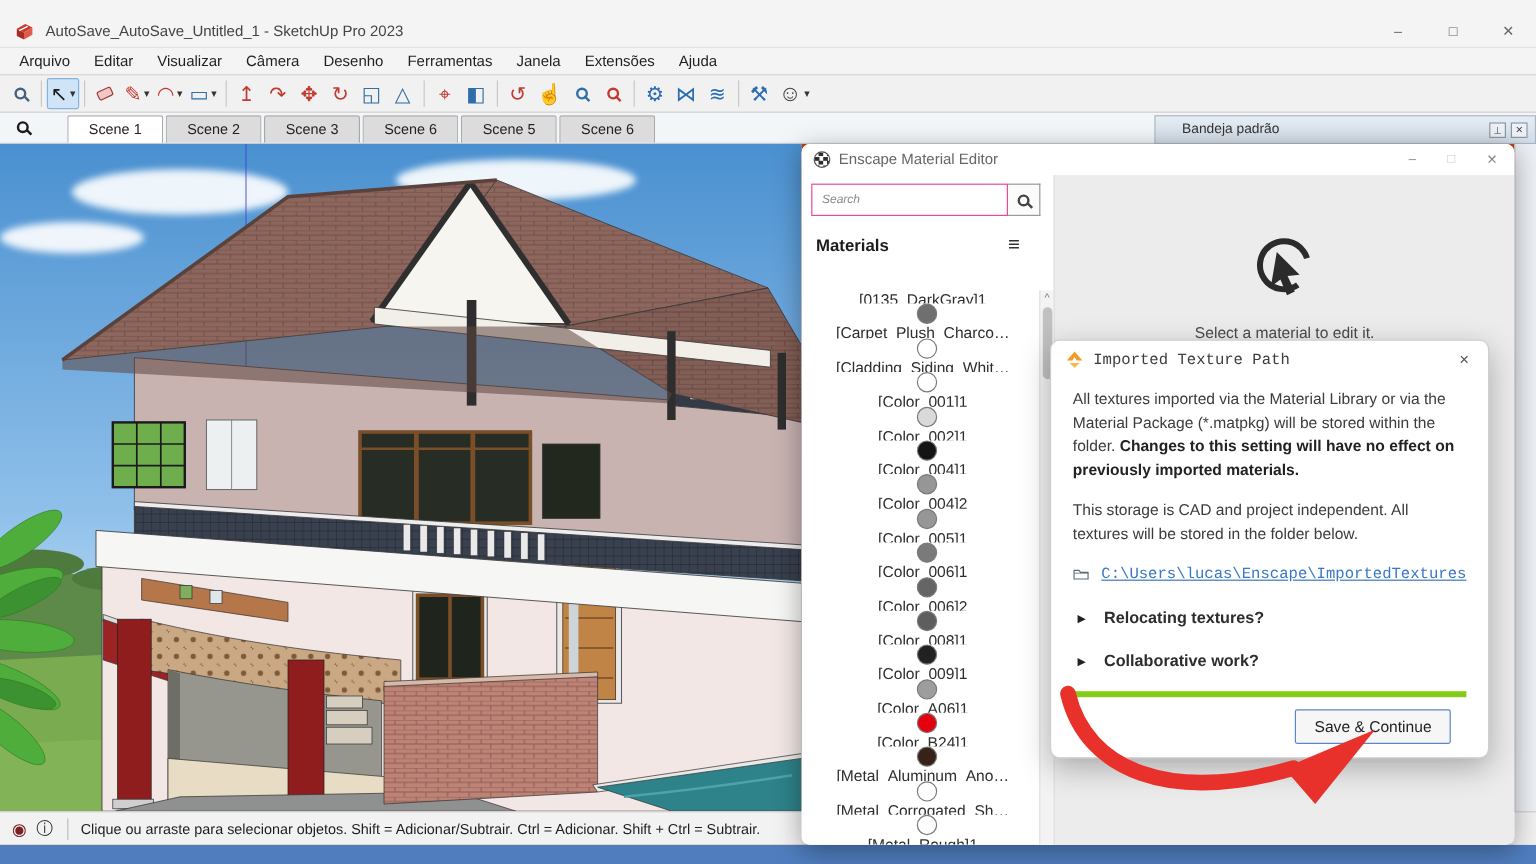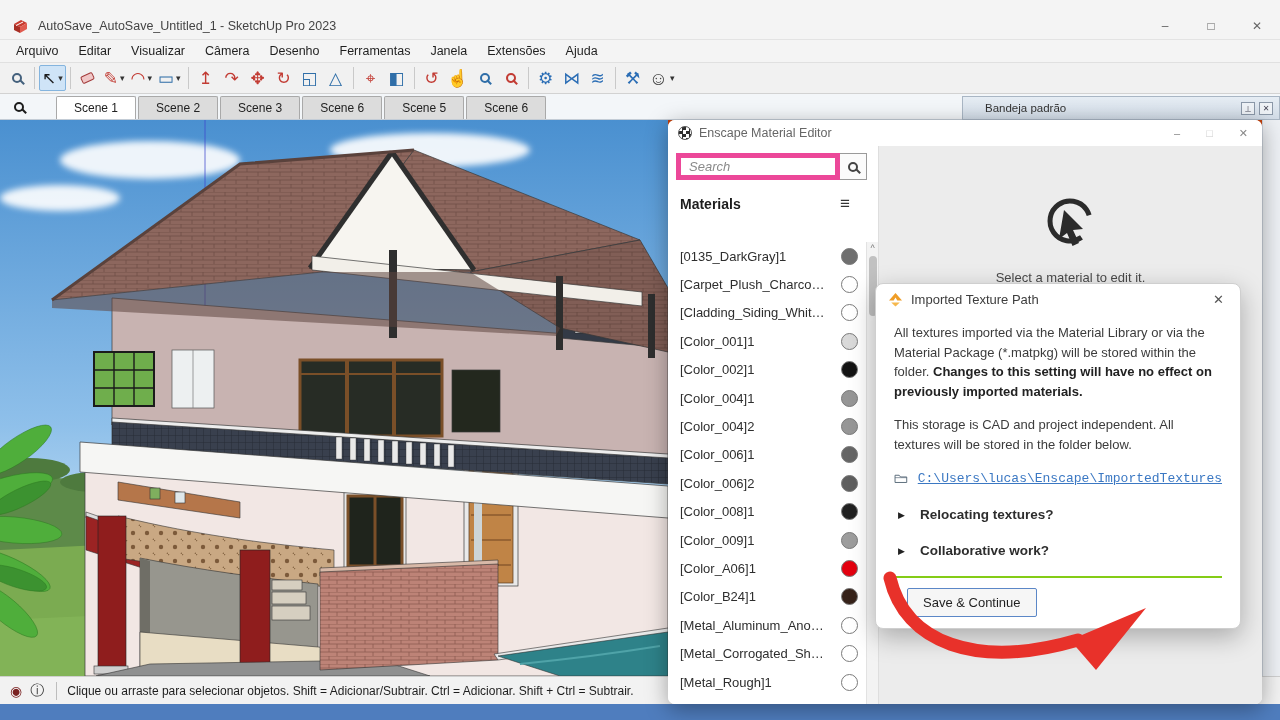--- a/index.html
+++ b/index.html
@@ -55,52 +55,52 @@
   .mat-panel { position:absolute; left:668px; top:120px; width:594px; height:584px; background:#ffffff; border-radius:7px; box-shadow:0 5px 22px rgba(0,0,0,.35); overflow:hidden; z-index:5; }
   .mat-head { height:26px; display:flex; align-items:center; padding:0 8px 0 10px; background:#fff; }
   .sphere-ico { width:14px; height:14px; border-radius:50%; border:1px solid #555;
       background:repeating-conic-gradient(#2e2e2e 0% 25%, #ffffff 25% 50%); background-size:7px 7px; margin-right:7px; }
   .mat-head-title { font-size:12.5px; color:#666; }
   .mat-head-controls { margin-left:auto; display:flex; gap:26px; padding-right:6px; }
   .mh-btn { font-size:11px; color:#888; cursor:pointer; }
   .mh-btn.disabled { color:#ccc; }
   .mat-left { position:absolute; left:0; top:26px; width:210px; bottom:0; background:#fff; }
   .search-row { display:flex; margin:7px 4px 0 8px; }
-  .search-input { width:164px; height:27px; border:5px solid #ec4899; padding:0 8px; font-size:13px; color:#333; background:#fff; }
+  .search-input { width:164px; height:27px; border:1px solid #ec4899; padding:0 8px; font-size:10px; color:#333; background:#fff; }
   .search-input::placeholder { font-style:italic; color:#8a8a8a; }
   .search-btn { width:27px; height:27px; border:1px solid #9a9a9a; border-left:none; background:#fbfbfb; display:flex; align-items:center; justify-content:center; color:#444; cursor:pointer; }
   .mat-list-head { display:flex; align-items:center; padding:14px 12px 8px 12px; }
   .mat-list-title { font-weight:bold; font-size:14px; color:#1c1c1c; }
   .burger { margin-left:auto; margin-right:16px; font-style:normal; font-size:17px; color:#333; cursor:pointer; }
   .mat-list { position:absolute; left:0; top:96px; right:12px; bottom:0; overflow:hidden; }
-  .mat-row { height:28.4px; display:flex; align-items:center; padding:0 8px 0 12px; cursor:pointer; }
+  .mat-row { height:28.4px; display:flex; align-items:center; padding:0 8px 0 12px; cursor:pointer;flex-direction:column; }
   .mat-name { font-size:13px; color:#2e2e2e; white-space:nowrap; overflow:hidden; flex:1; }
   .swatch { width:17px; height:17px; border-radius:50%; border:1px solid #7a7a7a; flex:0 0 auto; margin-left:6px; }
   .mat-scroll { position:absolute; right:0; top:96px; width:12px; bottom:0; background:#f3f3f3; border-left:1px solid #e2e2e2; }
   .scroll-up { font-size:9px; color:#777; text-align:center; line-height:12px; cursor:pointer; }
   .scroll-thumb { position:absolute; left:2px; top:14px; width:8px; height:60px; background:#c1c1c1; border-radius:4px; cursor:pointer; }
   .mat-right { position:absolute; left:210px; top:26px; right:0; bottom:0; background:#ececec; border-left:1px solid #dedede; }
   .empty-state { position:absolute; left:0; right:0; top:48px; text-align:center; }
   .empty-state svg { display:block; margin:0 auto 18px auto; }
   .empty-text { font-size:13px; color:#4a4a4a; }
 
   
   .dialog { position:absolute; left:875px; top:283px; width:366px; background:#ffffff; border:1px solid #cfcfcf; border-radius:8px; box-shadow:0 8px 26px rgba(0,0,0,.28); z-index:6; }
-  .dlg-head { display:flex; align-items:center; padding:8px 12px 6px 12px; }
+  .dlg-head { display:flex; align-items:center; padding:8px 12px 6px 12px;font-family:Liberation Mono, monospace; }
   .dlg-title { font-size:13px; color:#3d3d3d; margin-left:8px; }
   .dlg-close { margin-left:auto; font-size:13px; color:#555; cursor:pointer; padding:0 4px; }
   .dlg-body { padding:10px 18px 0 18px; }
   .dlg-p { font-size:13px; line-height:19.5px; color:#3c3c3c; margin-bottom:14px; }
   .dlg-p strong { color:#222; }
   .link-row { display:flex; align-items:center; margin:16px 0 6px 0;font-family:Liberation Mono, monospace; }
   .link-row a { font-size:13px; color:#3b78c3; text-decoration:underline; margin-left:10px; cursor:pointer; }
   .expander { display:flex; align-items:center; margin-top:21px; cursor:pointer; }
   .exp-arrow { font-style:normal; font-size:9px; color:#222; width:26px; padding-left:4px; }
   .exp-label { font-weight:bold; font-size:13.5px; color:#2d2d2d; }
-  .dlg-foot { margin-top:18px; border-top:2px solid #84cc16; padding:10px 13px 11px 13px; display:flex; }
+  .dlg-foot { margin-top:18px; border-top:5px solid #84cc16; padding:10px 13px 11px 13px; display:flex; justify-content:flex-end; }
   .save-btn { font-family:"Liberation Sans",sans-serif; font-size:13px; color:#1f1f1f; background:#f6f6f6; border:1.5px solid #5b87c7; border-radius:2px; padding:6px 15px; cursor:pointer; }
 
   .arrow-overlay { position:absolute; left:0; top:0; width:1280px; height:720px; pointer-events:none; z-index:8; }
 </style>
 </head>
 <body>
 
 <div id="app">
 
   <div class="titlebar">
@@ -460,20 +460,24 @@
           <div class="mat-row">
             <span class="mat-name">[Color_004]1</span>
             <span class="swatch" style="background: rgb(150, 150, 150);"></span>
           </div>
 
           <div class="mat-row">
             <span class="mat-name">[Color_004]2</span>
             <span class="swatch" style="background: rgb(150, 150, 150);"></span>
           </div>
 
+          <div class="mat-row">
+            <span class="mat-name">[Color_005]1</span>
+            <span class="swatch" style="background: rgb(122, 122, 122);"></span>
+          </div>
 
           <div class="mat-row">
             <span class="mat-name">[Color_006]1</span>
             <span class="swatch" style="background: rgb(101, 101, 101);"></span>
           </div>
 
           <div class="mat-row">
             <span class="mat-name">[Color_006]2</span>
             <span class="swatch" style="background: rgb(94, 94, 94);"></span>
           </div>

